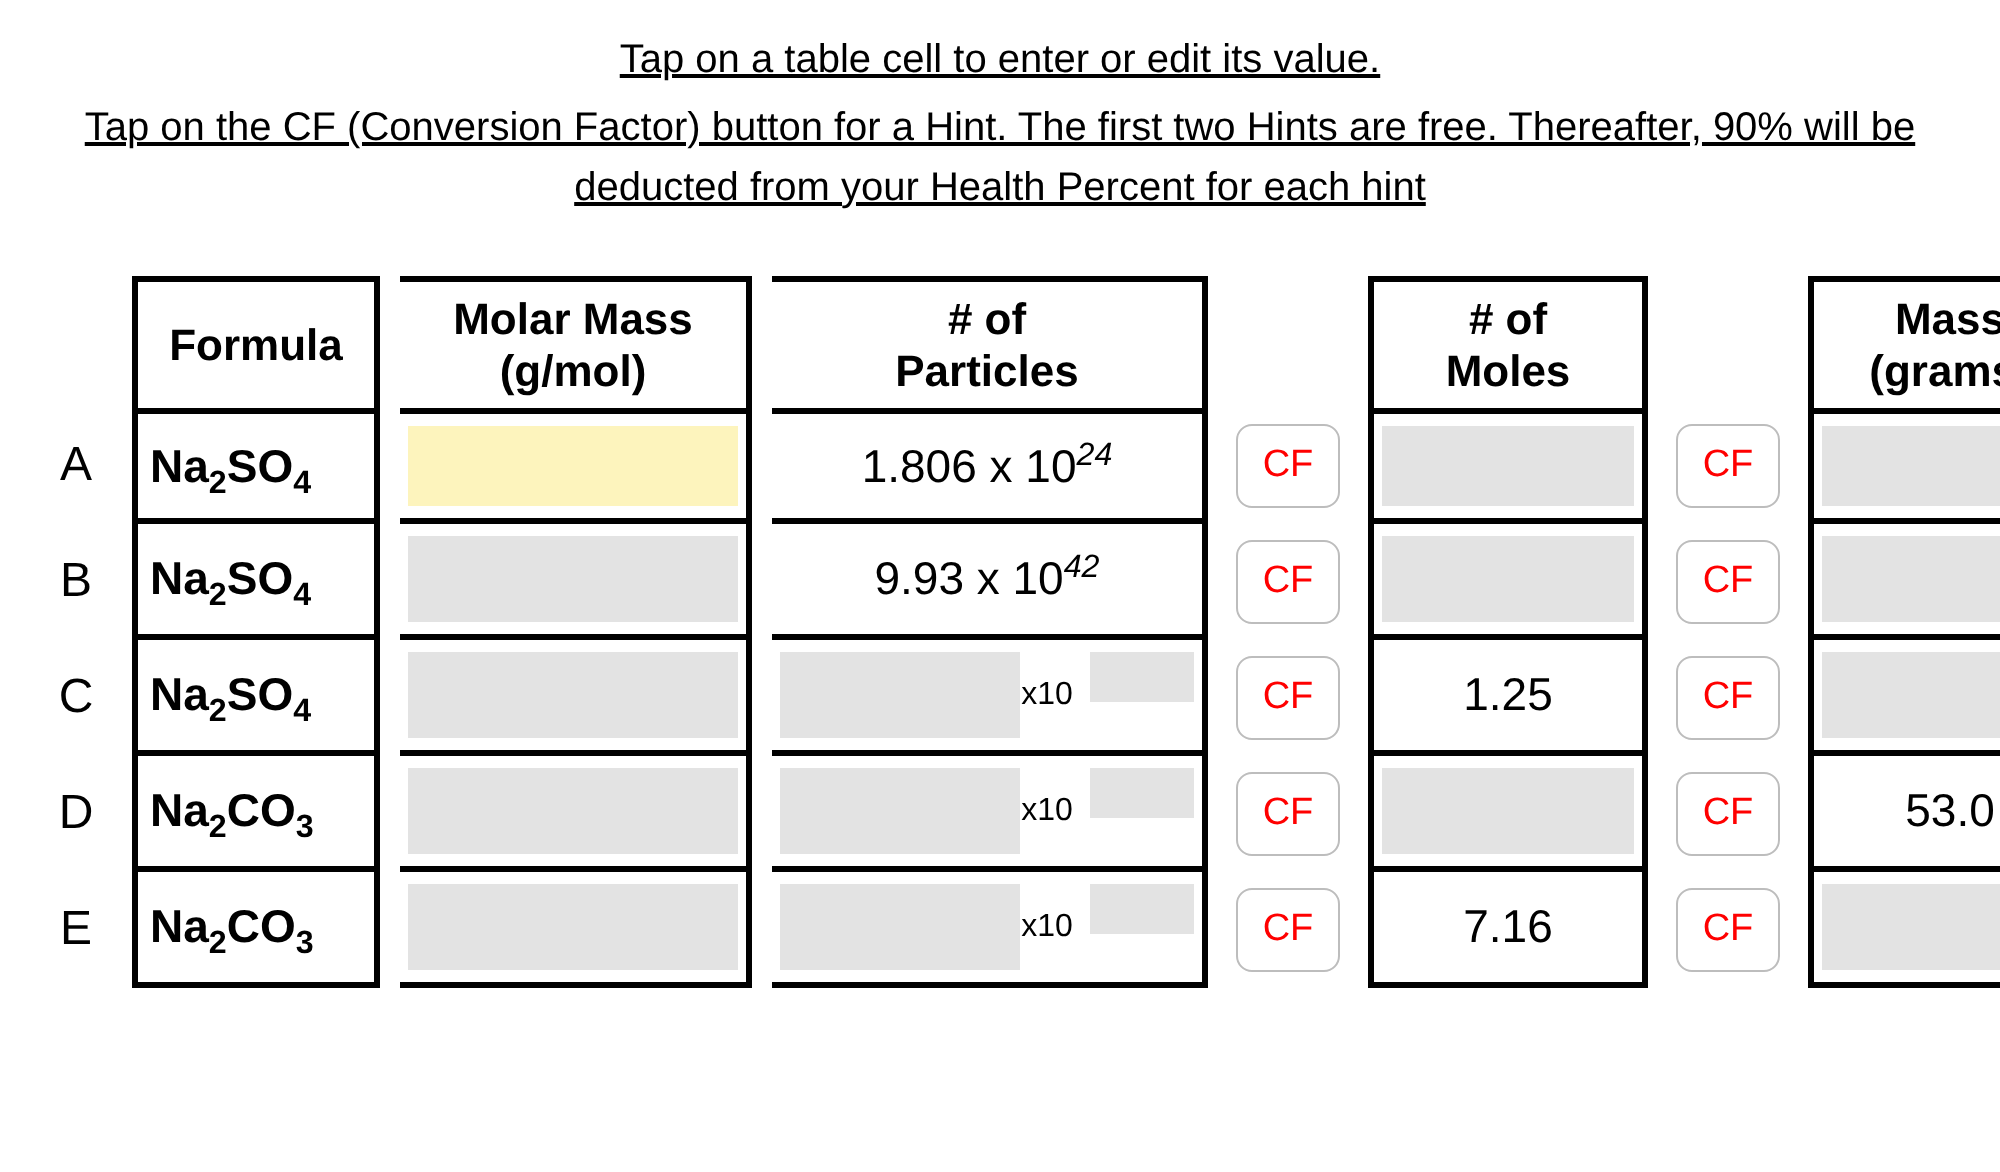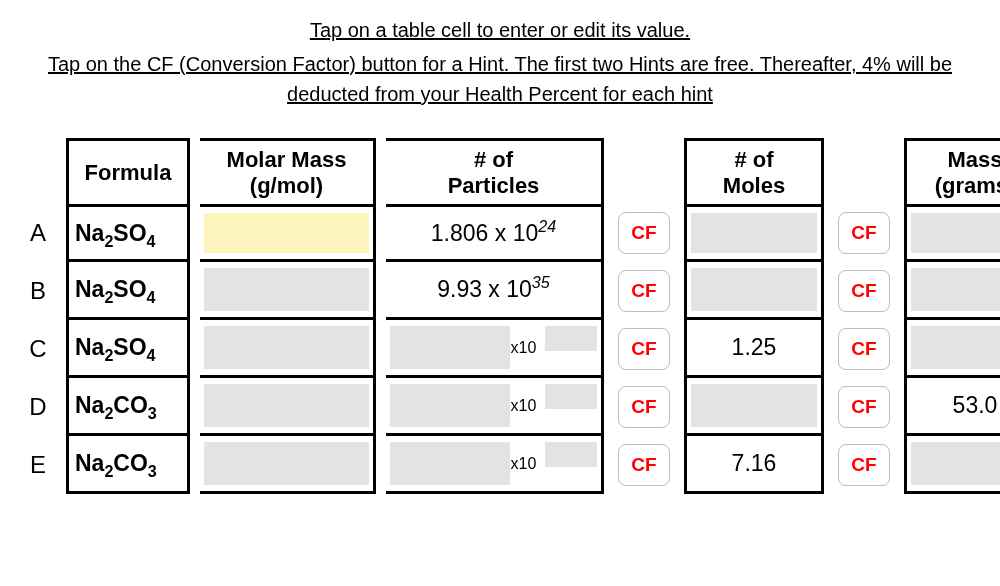--- a/index.html
+++ b/index.html
@@ -89,21 +89,21 @@
     justify-content: center;
     height: 58px;
   }
   .cfbtn {
     width: 52px;
     height: 42px;
     border: 1.5px solid #bdbdbd;
     border-radius: 8px;
     background: #fff;
     color: #ff0000;
-    font-weight: 700;
+    font-weight: 400;
     font-size: 19px;
     display: flex;
     align-items: center;
     justify-content: center;
     cursor: pointer;
   }
   .particles-mixed {
     width: 100%;
     height: 100%;
     position: relative;
@@ -129,21 +129,21 @@
     font-size: 16px;
     padding-left: 60px;
   }
   .hspacer { height: 66px; }
 </style>
 </head>
 <body>
 
 <div class="instructions">
   <p>Tap on a table cell to enter or edit its value.</p>
-  <p>Tap on the CF (Conversion Factor) button for a Hint. The first two Hints are free. Thereafter, 4% will be deducted from your Health Percent for each hint</p>
+  <p>Tap on the CF (Conversion Factor) button for a Hint. The first two Hints are free. Thereafter, 90% will be deducted from your Health Percent for each hint</p>
 </div>
 
 <div class="grid" id="grid">
 
   <div class="hspacer"></div>
   <div class="thcell">
     <span>Formula</span>
   </div>
   <div class="thcell joinleft">
     <span>Molar Mass</span>
@@ -194,21 +194,21 @@
     <div class="tdcell">
       <div class="valwrap left">
         <span class="formula content">Na<sub>2</sub>SO<sub>4</sub></span>
       </div>
     </div>
     <div class="tdcell joinleft">
       <div class="inputfill"></div>
     </div>
     <div class="tdcell joinleft">
       <div class="valwrap">
-        <span class="content">9.93 x 10<sup>35</sup></span>
+        <span class="content">9.93 x 10<sup>42</sup></span>
       </div>
     </div>
     <div class="cfcell">
       <div class="cfbtn">CF</div>
     </div>
     <div class="tdcell">
       <div class="inputfill"></div>
     </div>
     <div class="cfcell">
       <div class="cfbtn">CF</div>

